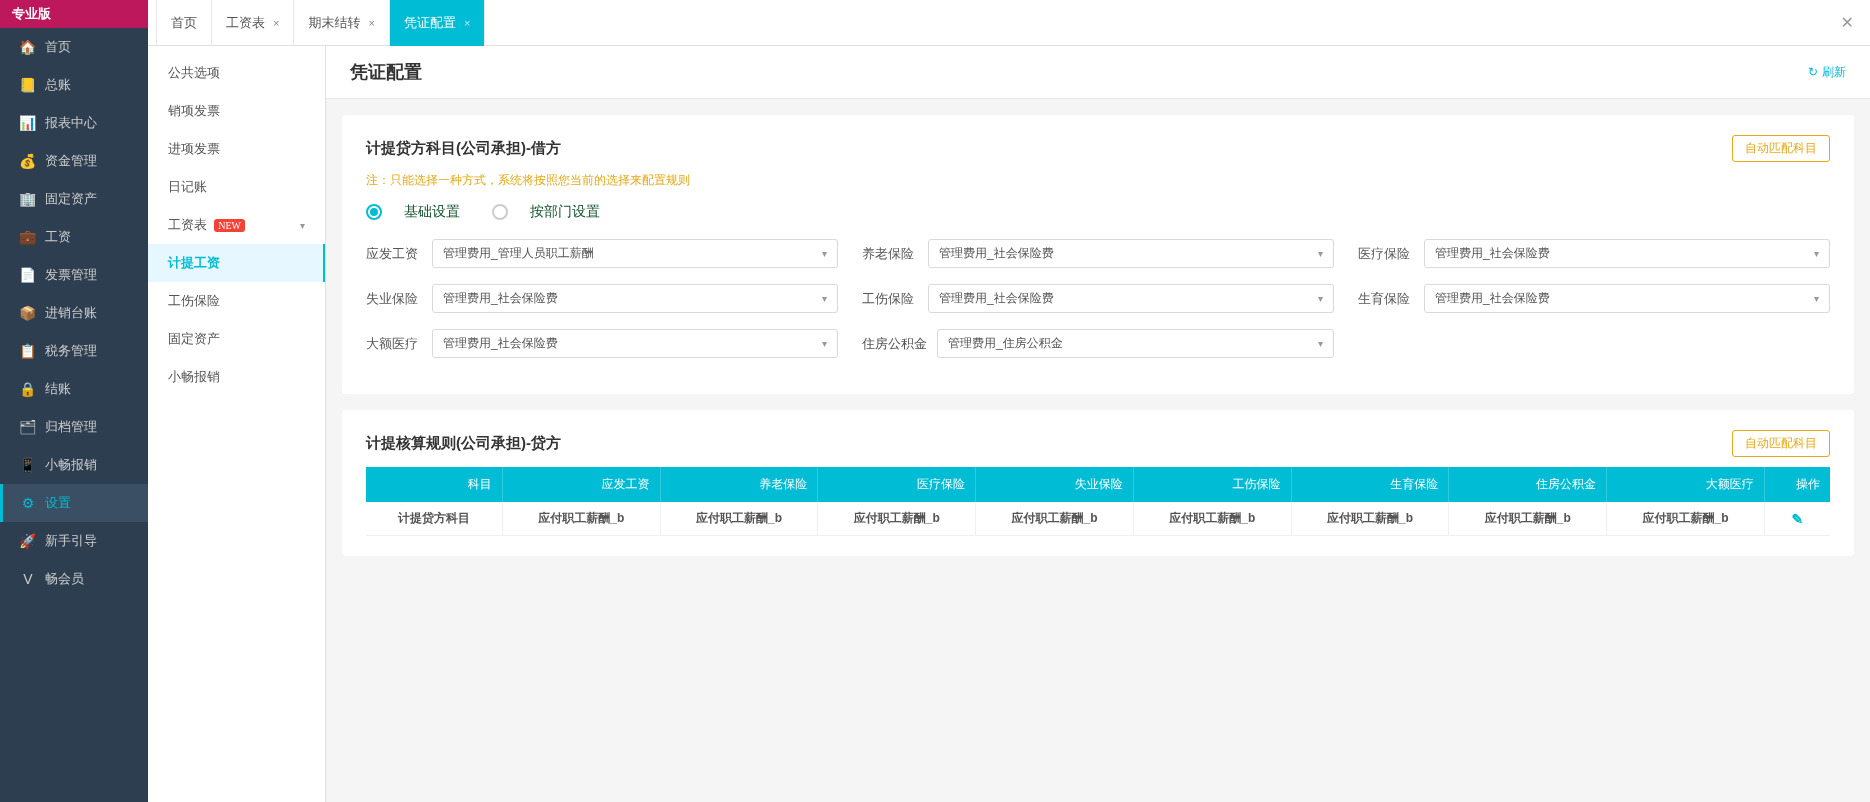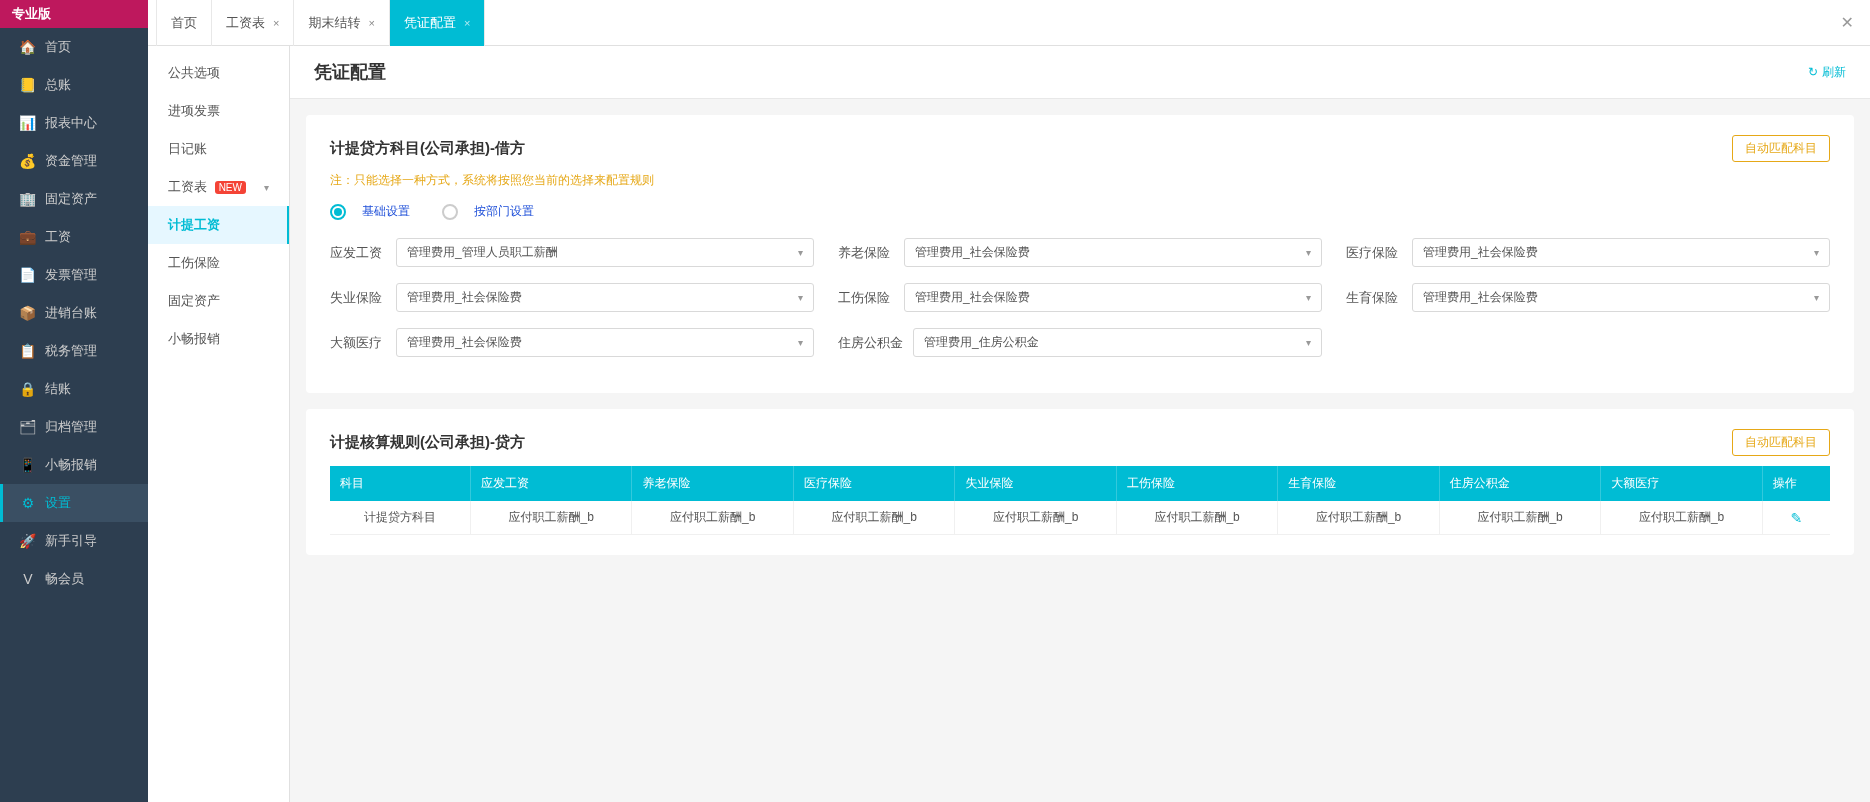--- a/index.html
+++ b/index.html
@@ -89,26 +89,27 @@
 
     
     .page {
       flex: 1;
       overflow-y: auto;
       display: flex;
     }
 
     
     .sub-sidebar {
-      width: 142px;
+      width: 178px;
       background: #fff;
       border-right: 1px solid #e0e0e0;
       flex-shrink: 0;
       padding-top: 8px;
       overflow-y: auto;
+      font-family: Liberation Serif, serif;
     }
     .sub-sidebar-item {
       padding: 10px 20px;
       cursor: pointer;
       font-size: 13px;
       color: #555;
       display: flex;
       align-items: center;
       justify-content: space-between;
     }
@@ -189,24 +190,24 @@
 
     .radio-group {
       display: flex;
       align-items: center;
       gap: 32px;
       margin-bottom: 18px;
     }
     .radio-item {
       display: flex;
       align-items: center;
-      gap: 16px;
-      cursor: pointer;
-      font-size: 12px;
-      color: #1d4ed8;
+      gap: 22px;
+      cursor: pointer;
+      font-size: 14px;
+      color: #14532d;
     }
     .radio-circle {
       width: 16px;
       height: 16px;
       border-radius: 50%;
       border: 2px solid #ccc;
       display: flex;
       align-items: center;
       justify-content: center;
     }
@@ -261,32 +262,33 @@
       width: 100%;
       border-collapse: collapse;
       font-size: 12px;
     }
     .credit-table thead tr {
       background: #00bcd4;
       color: #fff;
     }
     .credit-table th {
       padding: 9px 10px;
-      text-align: left;
+      text-align: right;
       font-weight: normal;
       border-right: 1px solid rgba(255,255,255,0.2);
     }
     .credit-table th:last-child { border-right: none; }
     .credit-table tbody tr { background: #fff; }
     .credit-table td {
       padding: 8px 10px;
       text-align: center;
       border-bottom: 1px solid #f0f0f0;
       border-right: 1px solid #f0f0f0;
       color: #555;
+      font-weight: bold;
     }
     .credit-table td:last-child { border-right: none; }
     .edit-icon { cursor: pointer; color: #00bcd4; font-size: 14px; }
 
     .section-last { margin-bottom: 16px; }
   </style>
 </head>
 <body>
 
 <div class="sidebar">
@@ -380,20 +382,23 @@
       </div>
     <div class="topbar-close">✕</div>
   </div>
 
   <div class="page">
 
     <div class="sub-sidebar">
       <div id="sub-sidebar-items">
           <div class="sub-sidebar-item">
             <span>公共选项</span>
+          </div>
+          <div class="sub-sidebar-item">
+            <span>销项发票</span>
           </div>
           <div class="sub-sidebar-item">
             <span>进项发票</span>
           </div>
           <div class="sub-sidebar-item">
             <span>日记账</span>
           </div>
           <div class="sub-sidebar-item">
             <span>工资表 <span class="new-badge">NEW</span></span>
             <span class="chevron">▾</span>

